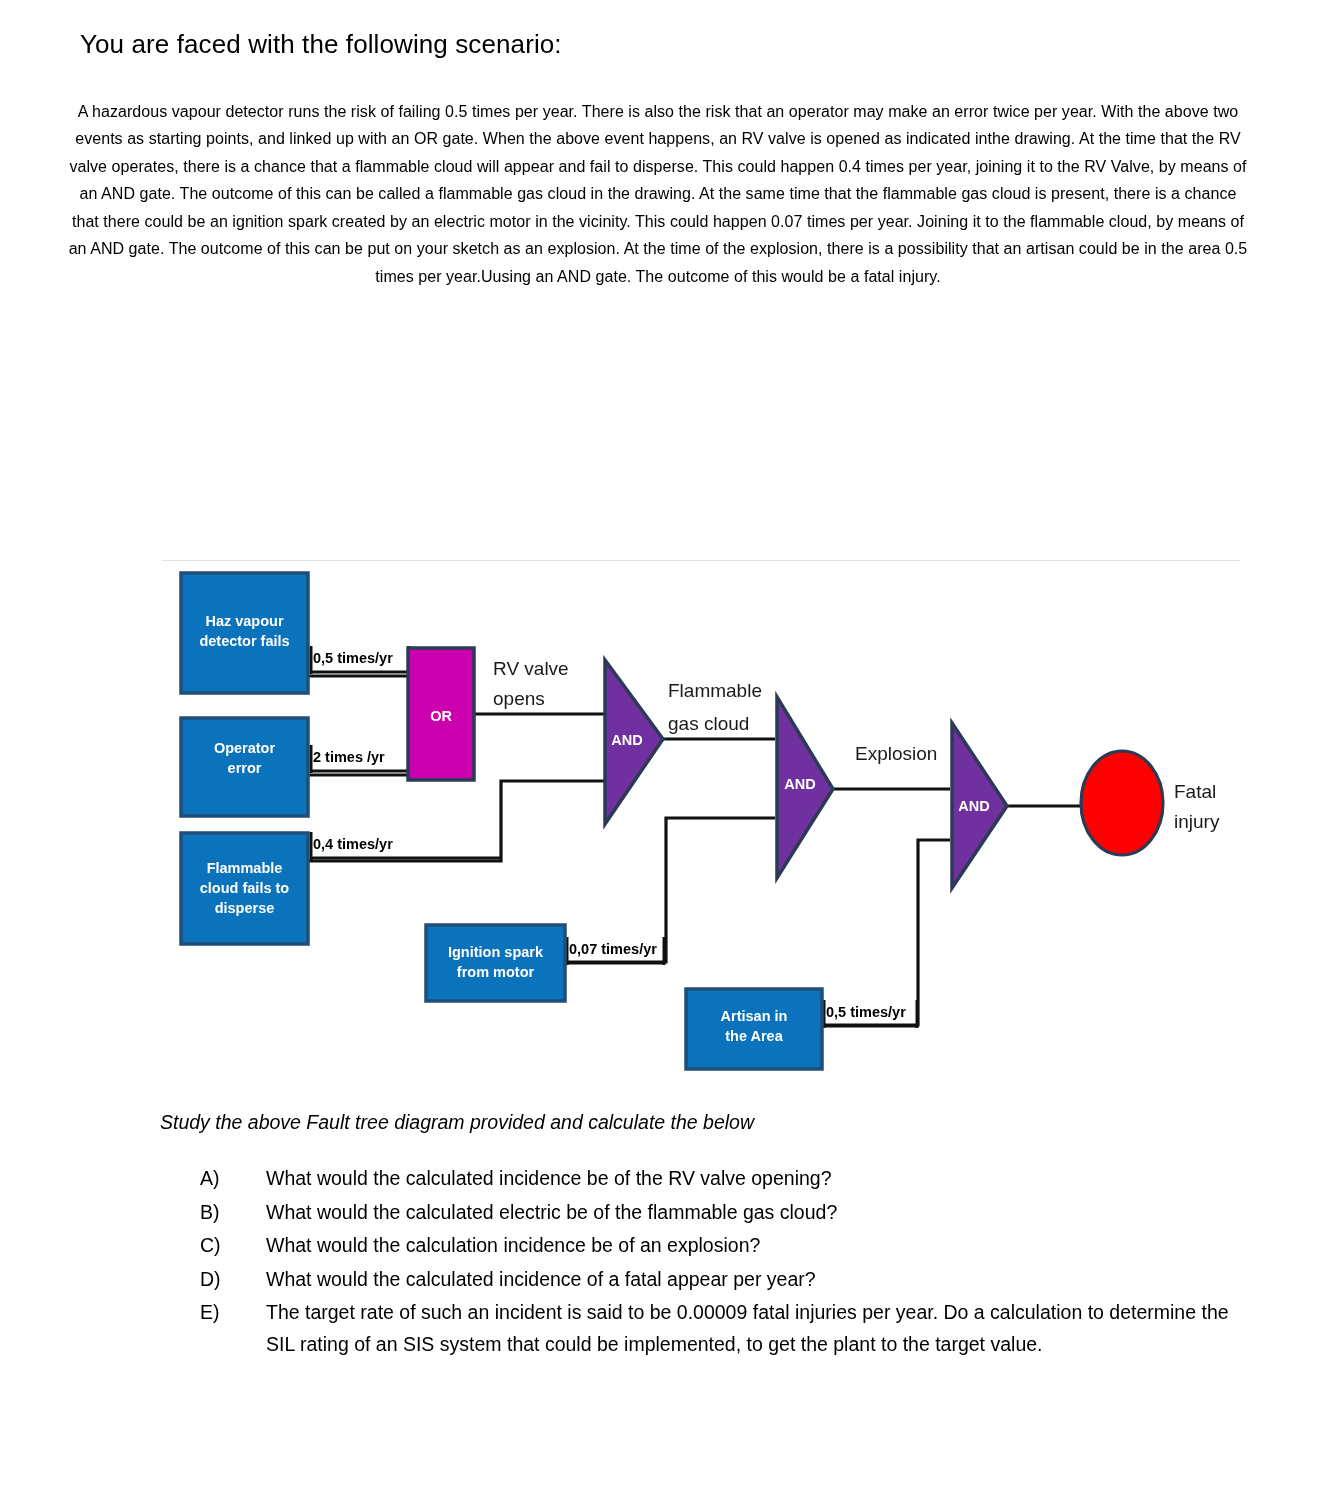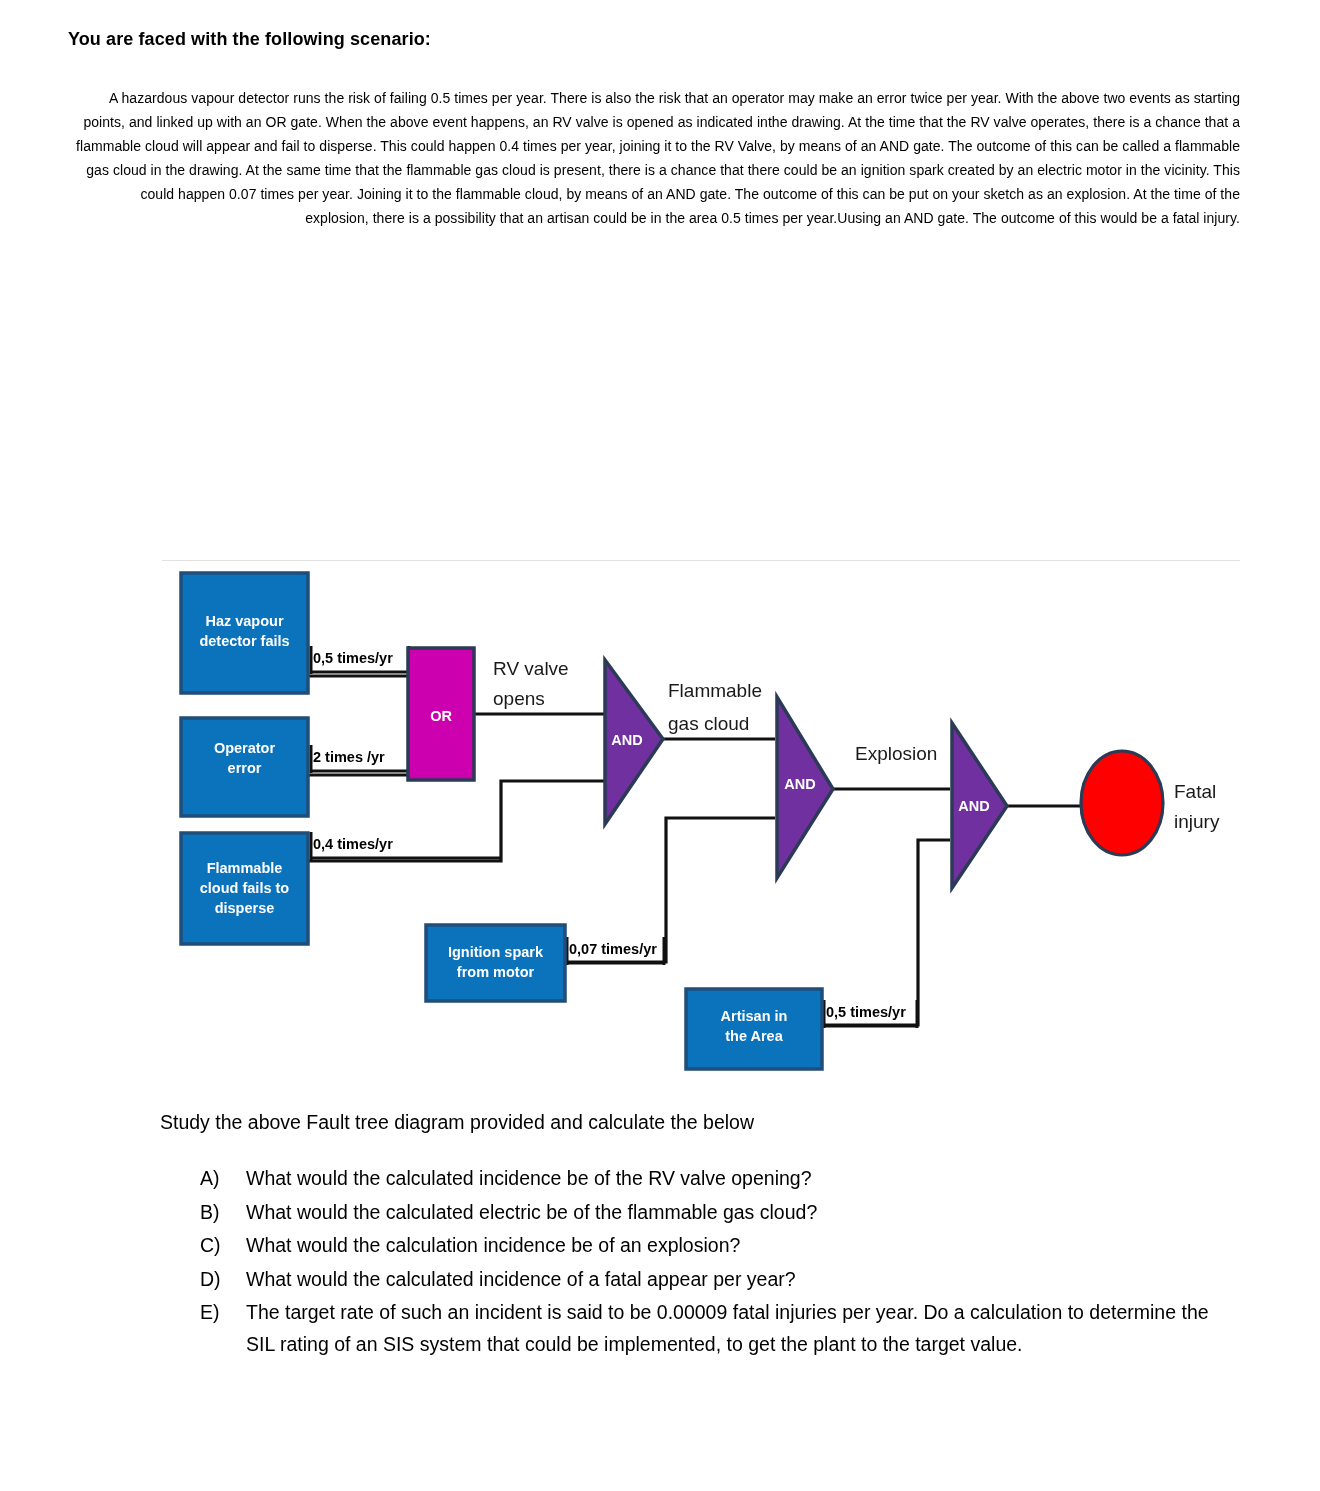--- a/index.html
+++ b/index.html
@@ -18,31 +18,31 @@
   }
 
   
   .doc {
     position: absolute;
     left: 68px;
     top: 26px;
     width: 1180px;
   }
   .doc-heading {
-    font-size: 18px;
-    font-weight: bold;
+    font-size: 26px;
+    font-weight: normal;
     line-height: 1.45;
-    margin: 0 0 34px 0;
+    margin: 0 0 34px 12px;
     letter-spacing: 0.1px;
   }
   .doc-para {
-    font-size: 14px;
+    font-size: 16px;
     line-height: 1.72;
-    margin: 8px;
-    text-align: right;
+    margin: 0;
+    text-align: center;
     letter-spacing: 0.05px;
   }
 
   
   .rule {
     position: absolute;
     left: 162px;
     top: 560px;
     width: 1078px;
     height: 1px;
@@ -87,40 +87,42 @@
   }
 
   
   .study {
     position: absolute;
     left: 160px;
     top: 1108px;
     font-size: 19.5px;
     line-height: 1.5;
     color: #000;
+    font-style: italic;
   }
   .qlist {
     position: absolute;
     left: 200px;
     top: 1163px;
     width: 1040px;
     font-size: 19.5px;
     line-height: 1.62;
   }
   .qrow {
     display: flex;
     align-items: flex-start;
     margin-bottom: 2px;
   }
   .qmark {
     width: 46px;
     flex: 0 0 46px;
   }
   .qtext {
     flex: 1 1 auto;
+    margin-left: 20px;
   }
 </style>
 </head>
 <body>
 
 <div class="doc">
   <div class="doc-heading">You are faced with the following scenario:</div>
   <div class="doc-para">A hazardous vapour detector runs the risk of failing 0.5 times per year.  There is also the risk that an operator may make an error twice per year. With the above two events as starting points, and linked up with an OR gate. When the above event happens, an RV valve is opened as indicated inthe drawing. At the time that the RV valve operates, there is a chance that a flammable cloud will appear and fail to disperse. This could happen 0.4 times per year,  joining it to the RV Valve, by means of an AND gate. The outcome of this can be called a flammable gas cloud in the drawing. At the same time that the flammable gas cloud is present, there is a chance that there could be an ignition spark created by an electric motor in the vicinity. This could happen 0.07 times per year. Joining it to the flammable cloud, by means of an AND gate. The outcome of this can be put on your sketch as an explosion. At the time of the explosion, there is a possibility that an artisan could be in the area 0.5 times per year.Uusing an AND gate. The outcome of this would be a fatal injury.</div>
 </div>
 

